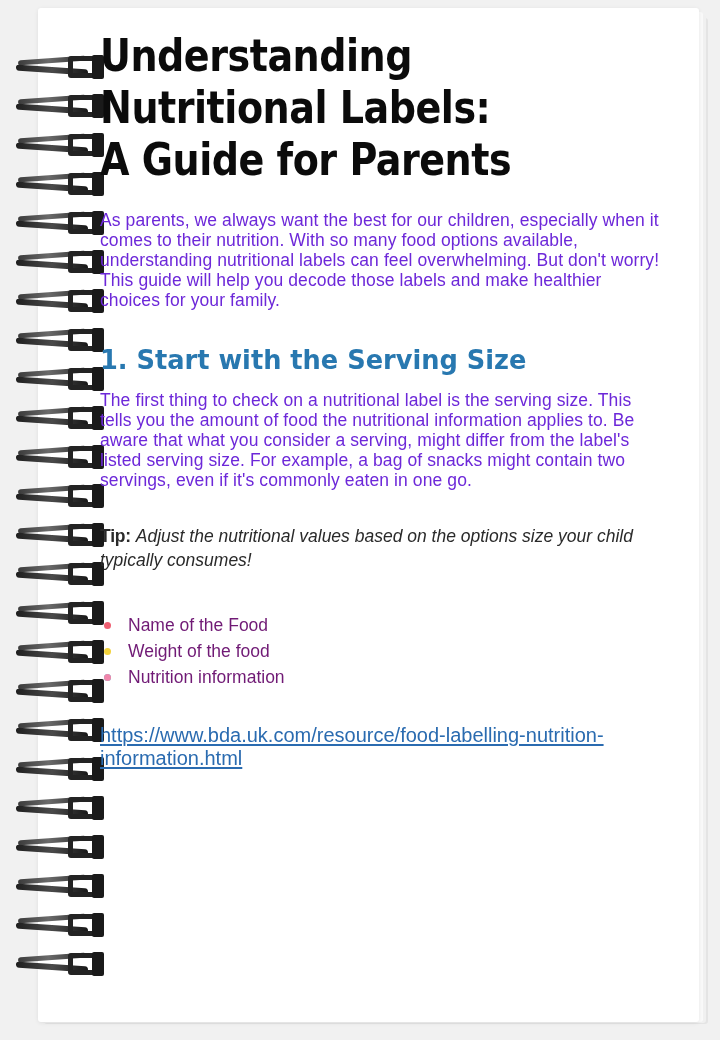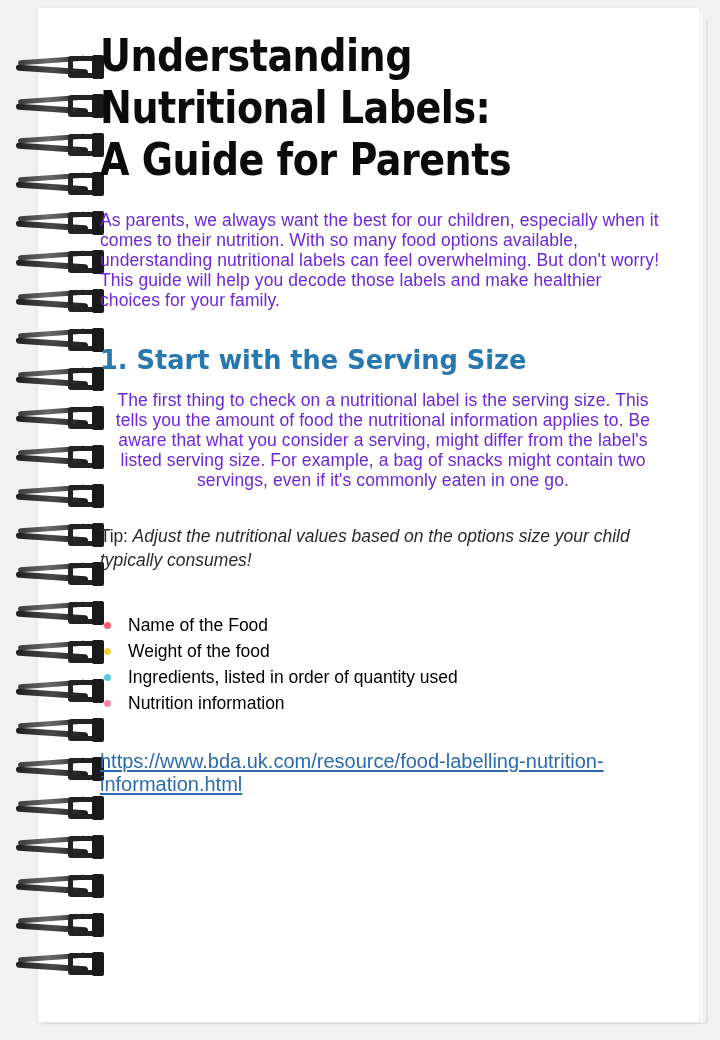--- a/index.html
+++ b/index.html
@@ -133,50 +133,50 @@
     font-family: "DejaVu Sans", sans-serif;
     font-weight: 700;
     font-size: 27px;
     line-height: 32px;
     color: #2878b0;
     margin-bottom: 14px;
     transform: scaleX(0.95);
     transform-origin: left top;
   }
 
-  #section-body { margin-bottom: 34px; text-align: center; }
+  #section-body { margin-bottom: 34px; }
 
   #tip-block {
     font-family: "Liberation Sans", sans-serif;
     font-size: 17.5px;
     line-height: 24px;
     color: #2a2a2a;
     margin-bottom: 40px;
   }
   #tip-label {
-    font-weight: 400;
+    font-weight: 700;
     font-style: normal;
     letter-spacing: -0.2px;
   }
   #tip-text { font-style: italic; }
 
   #bda-paragraph { margin-bottom: 4px; }
 
   #bullet-list {
     list-style: none;
     margin: 0 0 34px 0;
     padding: 0;
   }
   #bullet-list li {
     position: relative;
     padding-left: 28px;
     font-family: "Liberation Sans", sans-serif;
     font-size: 17.5px;
     line-height: 26px;
-    color: #000000;
+    color: #701a75;
   }
   #bullet-list li .dot {
     position: absolute;
     left: 4px;
     top: 10px;
     width: 7px;
     height: 7px;
     border-radius: 50%;
   }
 
@@ -364,20 +364,20 @@
 
     <p id="tip-block">
       <span id="tip-label">Tip:</span>
       <span id="tip-text">Adjust the nutritional values based on the options size your child typically consumes!</span>
     </p>
 
 
     <ul id="bullet-list">
         <li><span class="dot" style="background: rgb(239, 95, 114);"></span><span>Name of the Food</span></li>
         <li><span class="dot" style="background: rgb(242, 210, 60);"></span><span>Weight of the food</span></li>
-        <li><span class="dot" style="background: rgb(95, 201, 216);"></span><span>Ingredients, listed in order of quantity used</span></li>
+        <li><span class="dot" style="background: rgb(95, 201, 216);"></span></li>
         <li><span class="dot" style="background: rgb(240, 134, 171);"></span><span>Nutrition information</span></li>
       </ul>
 
     <a id="source-link" href="#" style="color: rgb(42, 107, 176);">https://www.bda.uk.com/resource/food-labelling-nutrition-information.html</a>
 
   </div>
 </div>
 
 </body></html>

